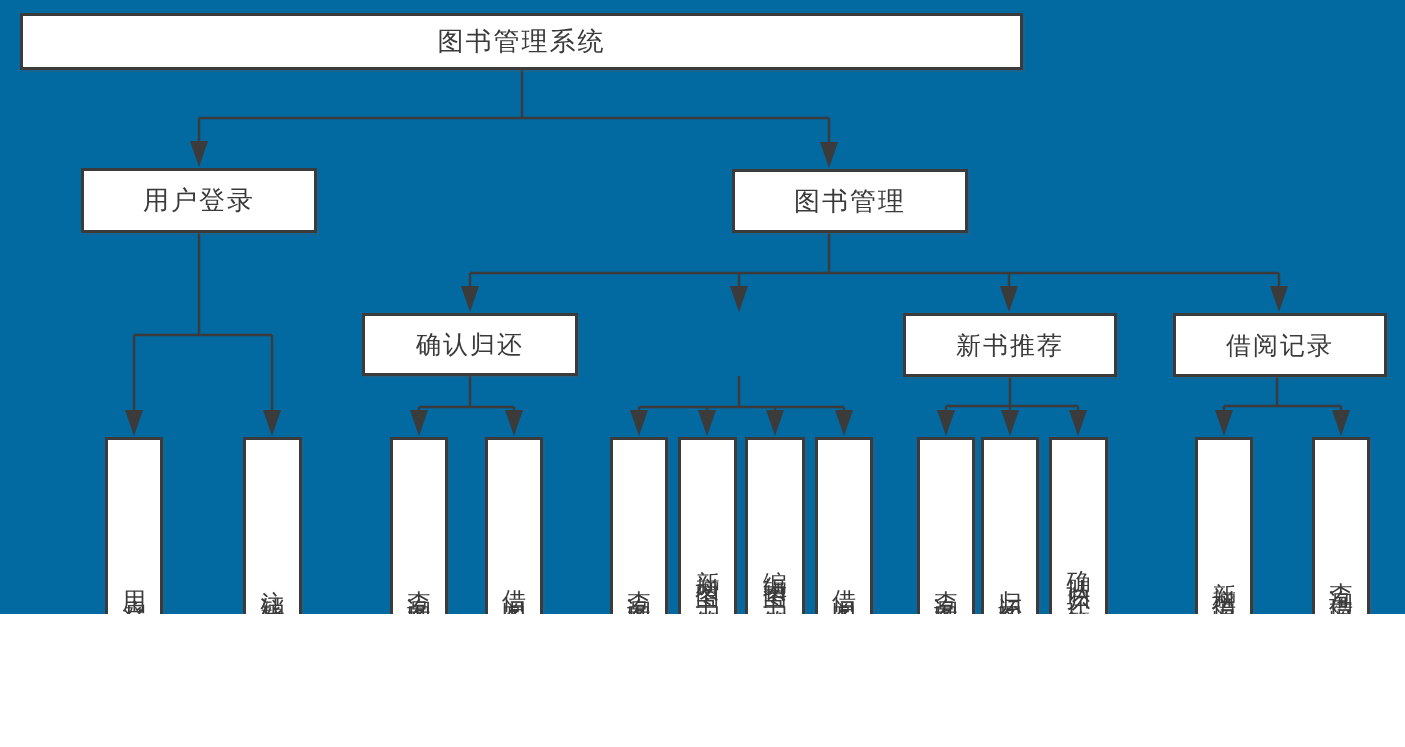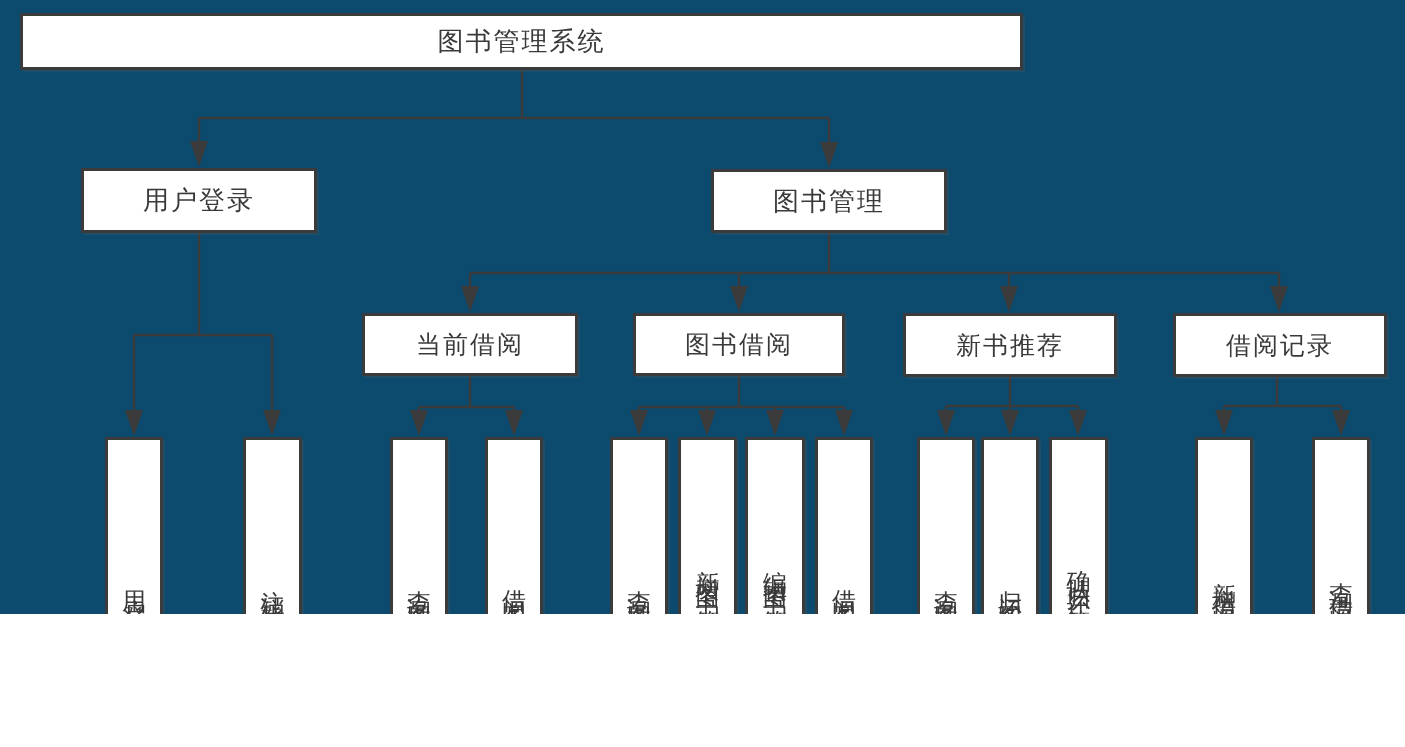--- a/index.html
+++ b/index.html
@@ -5,21 +5,21 @@
   html, body {
     margin: 0;
     padding: 0;
     background: #ffffff;
     font-family: "Liberation Sans", "DejaVu Sans", sans-serif;
   }
   .stage {
     position: relative;
     width: 1405px;
     height: 614px;
-    background: #0c4a6e;
+    background: #0369a1;
     overflow: hidden;
   }
   .wires {
     position: absolute;
     left: 0;
     top: 0;
     width: 1405px;
     height: 747px;
   }
   .node {
@@ -102,29 +102,26 @@
     </g>
   </svg>
 
   <div class="node" style="left:20px; top:13px; width:1003px; height:57px;">
     <span class="h-label">图书管理系统</span>
   </div>
 
   <div class="node" style="left:81px; top:168px; width:236px; height:65px;">
     <span class="h-label">用户登录</span>
   </div>
-  <div class="node" style="left:711px; top:169px; width:236px; height:64px;align-items:center;">
+  <div class="node" style="left:732px; top:169px; width:236px; height:64px;align-items:center;">
     <span class="h-label">图书管理</span>
   </div>
 
   <div class="node lvl3" style="left:362px; top:313px; width:216px; height:63px;">
-    <span class="h-label">当前借阅</span>
-  </div>
-  <div class="node lvl3" style="left:633px; top:313px; width:212px; height:63px;">
-    <span class="h-label">图书借阅</span>
+    <span class="h-label">确认归还</span>
   </div>
   <div class="node lvl3" style="left:903px; top:313px; width:214px; height:64px;">
     <span class="h-label">新书推荐</span>
   </div>
   <div class="node lvl3" style="left:1173px; top:313px; width:214px; height:64px;">
     <span class="h-label">借阅记录</span>
   </div>
 
   <div class="node" style="left:105px; top:437px; width:58px; height:300px;">
     <span class="v-label">用户登录</span>

